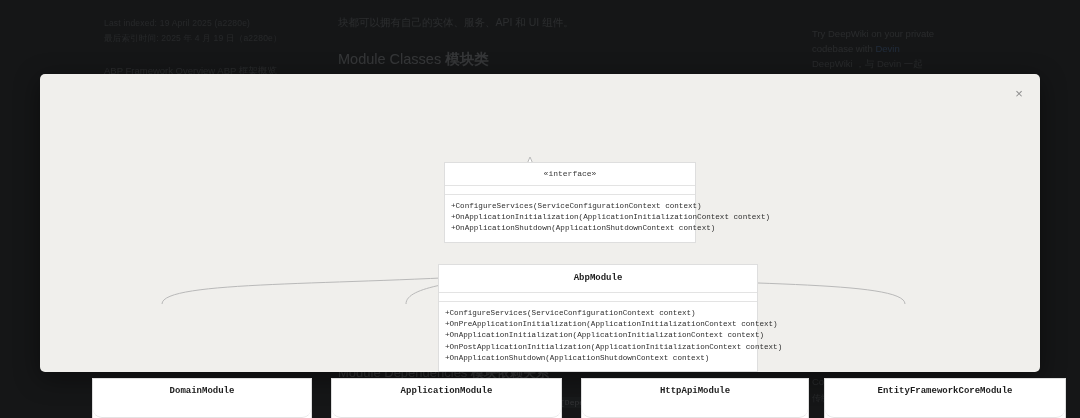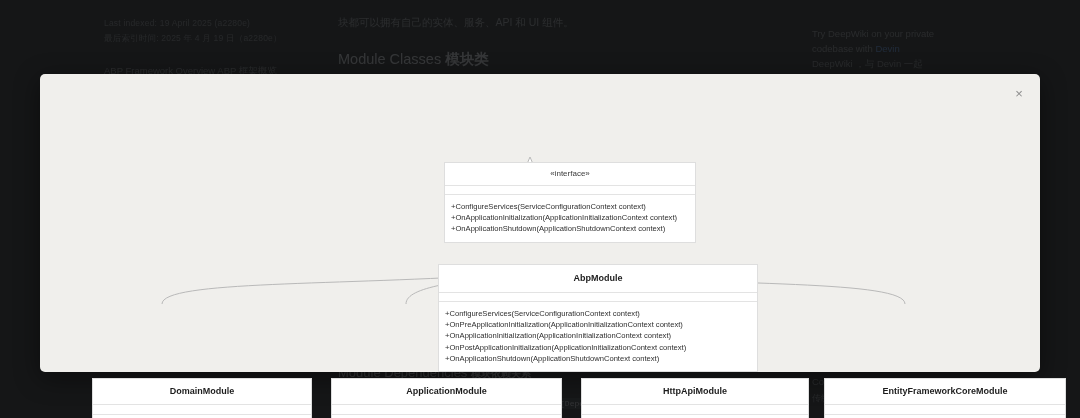--- a/index.html
+++ b/index.html
@@ -66,21 +66,21 @@
   }
   .close-btn {
     position: absolute; right: 10px; top: 8px;
     width: 22px; height: 22px;
     display: flex; align-items: center; justify-content: center;
     color: #8d8d8d; font-size: 13px; line-height: 1;
     cursor: pointer; background: none; border: none;
     font-family: "Liberation Sans", sans-serif;
   }
 
-  .diagram { position: absolute; inset: 0; }
+  .diagram { position: absolute; inset: 0; font-family: Liberation Mono, monospace; }
   .diagram svg.wires {
     position: absolute; left: 0; top: 0;
     width: 1000px; height: 298px;
     pointer-events: none;
   }
 
   
   .uml {
     position: absolute;
     background: #ffffff;
@@ -107,21 +107,21 @@
     font-size: 7.6px; line-height: 11.2px; color: #2e2e2e;
     white-space: nowrap;
   }
 
   #iabpmodule   { left: 404px; top: 88px;  width: 252px; }
   #abpmodule    { left: 398px; top: 190px; width: 320px; }
   #domainmodule { left: 52px;  top: 304px; width: 220px; }
   #applicationmodule { left: 291px; top: 304px; width: 231px; }
   #httpapimodule { left: 541px; top: 304px; width: 228px; }
   #efcoremodule { left: 784px; top: 304px; width: 242px; }
-  .leaf .uml-head { padding: 6px 4px 7px; }
+  .leaf .uml-head { padding: 6px 4px 20px; border-radius: 9px; }
   .leaf .uml-attrs { height: 10px; }
   .leaf .uml-ops { padding: 7px 6px 8px 6px; }
 </style>
 </head>
 <body>
 
 <div id="root">
 
   <div class="bg-page">
 
@@ -140,21 +140,21 @@
       <div class="body-cn" style="margin-top:12px">块都可以拥有自己的实体、服务、API 和 UI 组件。</div>
 
       <div class="h2" style="margin-top:16px">
         <span>Module Classes</span>
         <b>模块类</b>
       </div>
 
       <div style="position:absolute; left:0; top:362px; width:420px;">
         <div class="h2" style="font-size:13px">
           <span>Module Dependencies</span>
-          <b style="font-size:10px">模块依赖关系</b>
+          <b style="font-size:13px">模块依赖关系</b>
         </div>
         <div class="body-en" style="margin-top:7px">
           <span>Modules can depend on other modules using the</span>
           <span class="code-chip">[DependsOn]</span>
           <span>attribute. This creates a dependency</span>
         </div>
 
       </div>
     </div>
 

